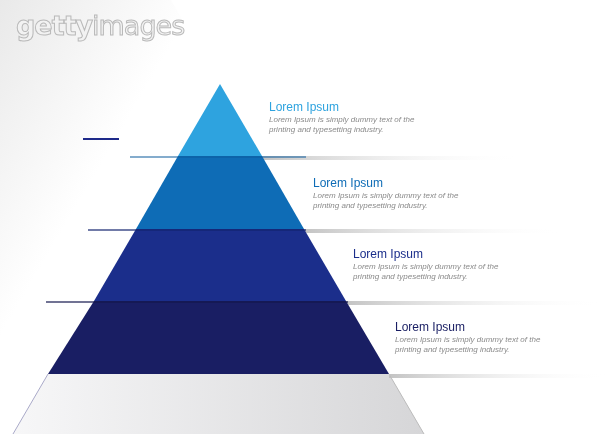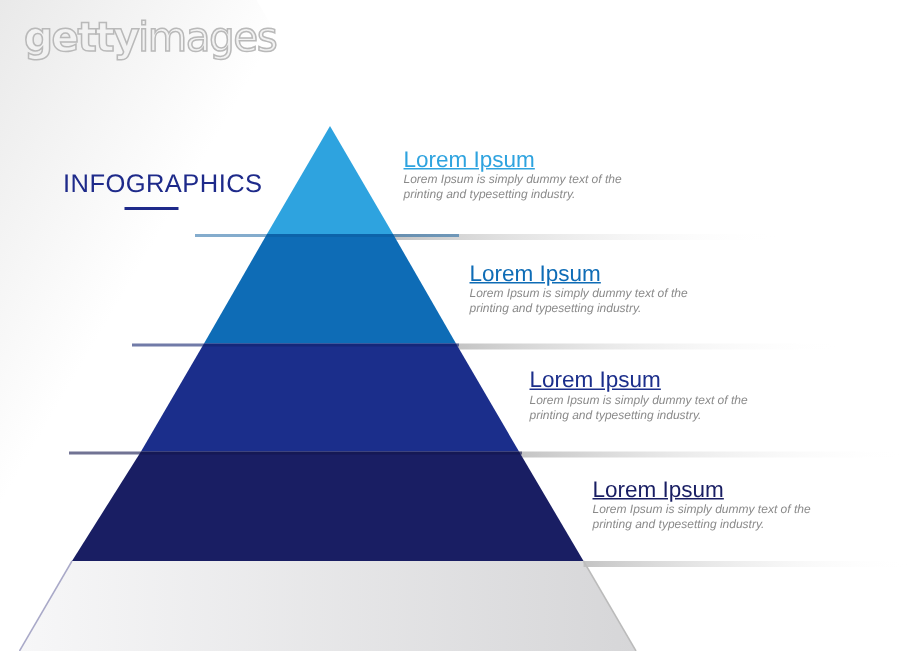--- a/index.html
+++ b/index.html
@@ -4,21 +4,21 @@
   <style>
     html, body { margin: 0; padding: 0; }
     body { width: 612px; height: 434px; overflow: hidden; background: #ffffff; position: relative; font-family: "Liberation Sans", sans-serif; }
     .canvas { position: absolute; left: 0; top: 0; width: 612px; height: 434px; }
     svg.bg { position: absolute; left: 0; top: 0; }
     .watermark { position: absolute; left: 16px; top: 10px; font-family: "DejaVu Sans", sans-serif; font-size: 27px; font-weight: bold; letter-spacing: -1px; color: #f2f2f2; -webkit-text-stroke: 1px #b9b9b9; }
     .watermark .thin { font-weight: normal; }
     .title { position: absolute; left: 42px; top: 113px; font-family: "Liberation Sans", sans-serif; font-size: 17px; color: #1e2a8a; letter-spacing: 0.3px; }
     .title-underline { position: absolute; left: 83px; top: 138px; width: 36px; height: 2px; background: #1e2a8a; }
     .label { position: absolute; }
-    .label .heading { font-family: "Liberation Sans", sans-serif; font-size: 15px; line-height: 14px; margin-bottom: 1px; text-decoration: underline; }
+    .label .heading { font-family: "Liberation Sans", sans-serif; font-size: 12px; line-height: 14px; margin-bottom: 1px; }
     .label .desc { font-family: "Liberation Sans", sans-serif; font-size: 8px; line-height: 10px; color: #8a8a8a; width: 170px; font-style: italic; }
   </style>
 </head>
 <body>
 
 <div class="canvas">
   <svg class="bg" width="612" height="434" viewBox="0 0 612 434">
     <defs>
       <linearGradient id="leftPanel" x1="0" y1="0" x2="1" y2="1">
         <stop offset="0" stop-color="#e9e9e9"></stop>
@@ -51,21 +51,20 @@
     <polygon points="136,229 304,229 346,301 94,301" fill="#1b2e8b"></polygon>
     <polygon points="94,301 346,301 389,374 48,374" fill="#191e63"></polygon>
 
     <rect x="130" y="156" width="176" height="2" fill="#0a5a9c" opacity="0.5"></rect>
     <rect x="88" y="229" width="218" height="2" fill="#13236e" opacity="0.6"></rect>
     <rect x="46" y="301" width="302" height="2" fill="#12164d" opacity="0.6"></rect>
   </svg>
 
   <div class="watermark"><span>getty</span><span class="thin">images</span></div>
 
-  <div class="title">INFOGRAPHICS</div>
   <div class="title-underline"></div>
 
   <div class="label" style="left:269px; top:100px;">
     <div class="heading" style="color:#2ea3df;">Lorem Ipsum</div>
     <div class="desc">Lorem Ipsum is simply dummy text of the</div>
     <div class="desc">printing and typesetting industry.</div>
   </div>
 
   <div class="label" style="left:313px; top:176px;">
     <div class="heading" style="color:#0e6cb6;">Lorem Ipsum</div>

